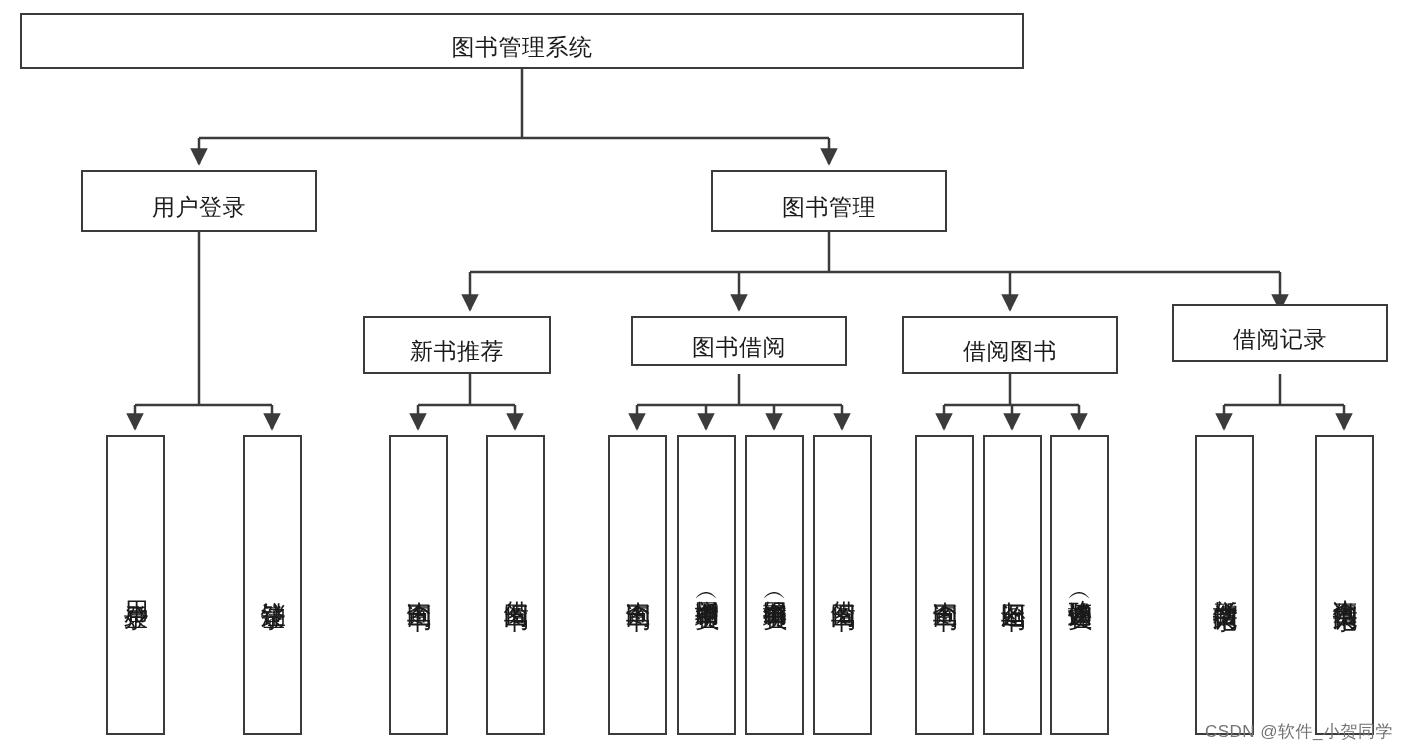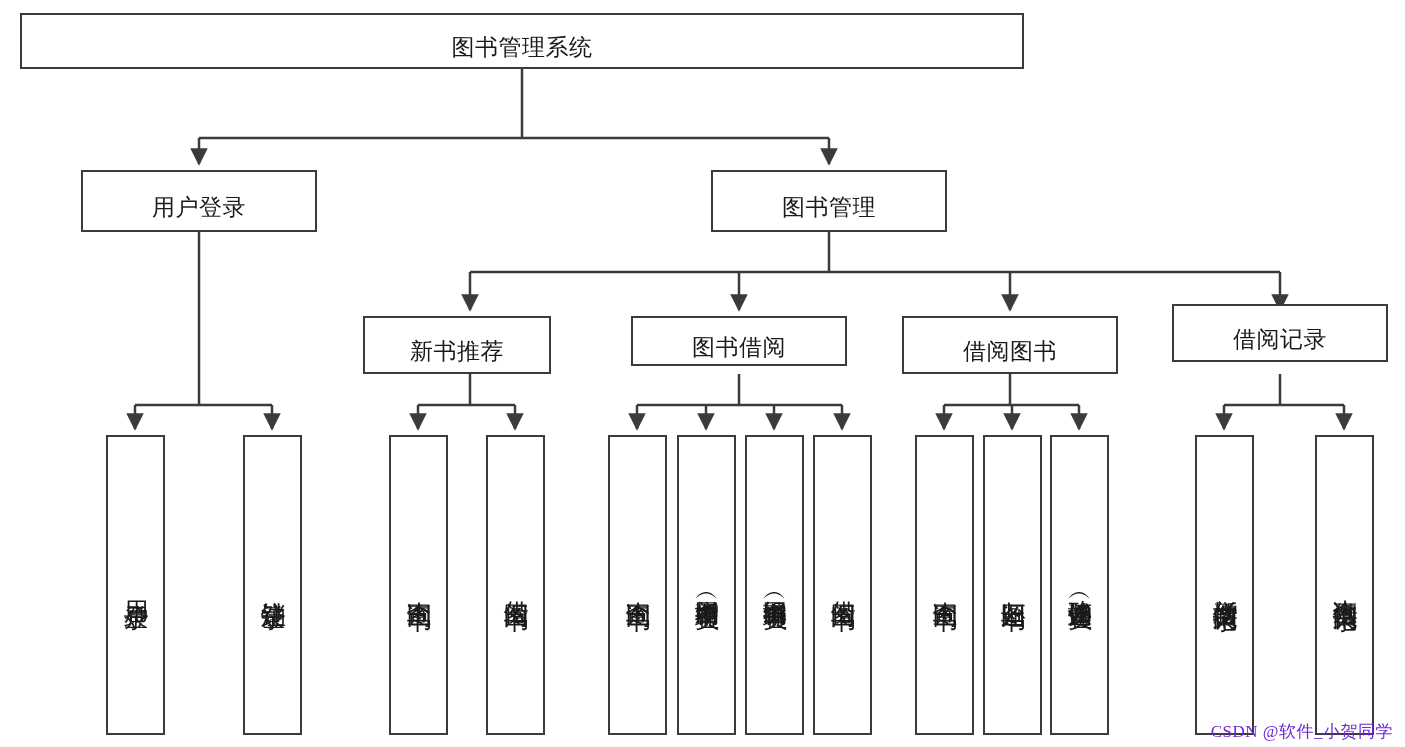--- a/index.html
+++ b/index.html
@@ -63,23 +63,23 @@
   }
   .node.vert.small .label {
     font-size: 24px;
     letter-spacing: 1px;
   }
   #watermark {
     position: absolute;
     right: 12px;
     bottom: 4px;
     font-size: 17px;
-    color: #6d28d9;
+    color: #737373;
     white-space: nowrap;
-    font-family: Liberation Serif, serif;
+    font-family: Liberation Sans, sans-serif;
     letter-spacing: 0.5px;
   }
 </style>
 </head>
 <body>
 
 <div id="canvas">
 
   <svg id="edges" viewBox="0 0 1405 747" xmlns="http://www.w3.org/2000/svg">
     <defs>

